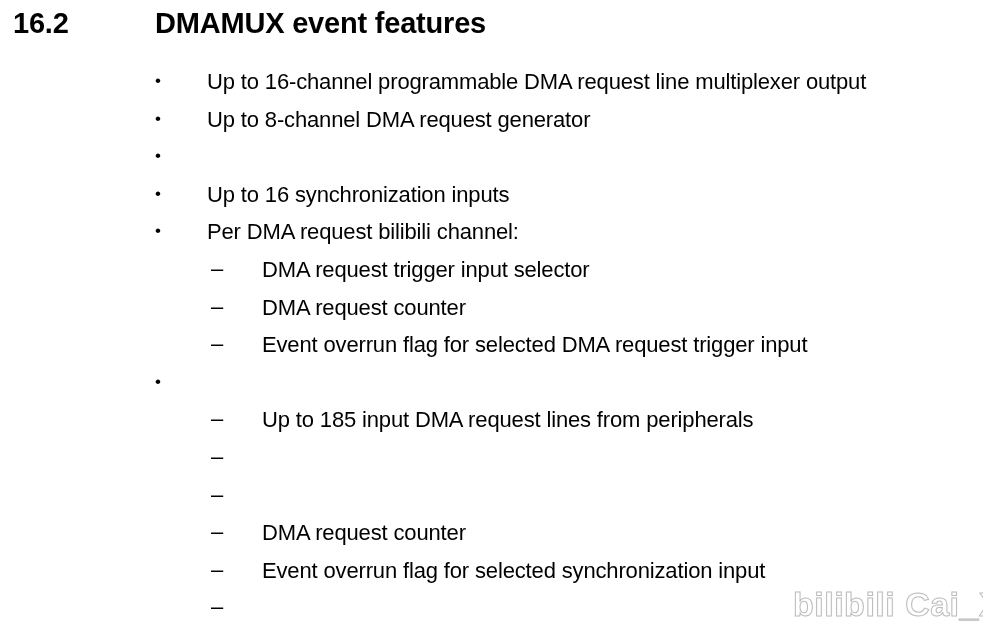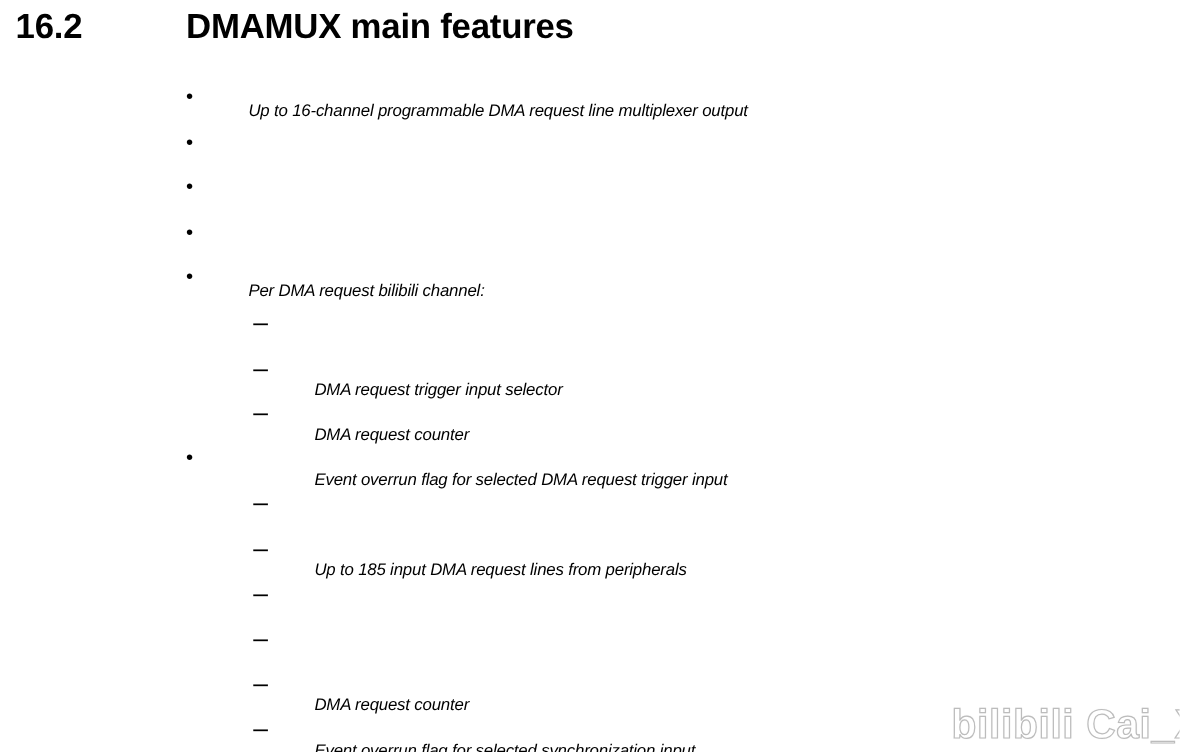--- a/index.html
+++ b/index.html
@@ -63,45 +63,43 @@
   }
   .marker {
     position: absolute;
     top: 0;
     line-height: 37.6px;
     font-size: 22px;
     text-align: left;
   }
   .row-text {
     position: absolute;
-    top: 12px;
+    top: 1px;
     line-height: 37.6px;
-    font-size: 14px;
+    font-size: 22px;
     letter-spacing: -0.15px;
     white-space: nowrap;
-    font-style: italic;
   }
 
   
   .level-1 > .marker {
     left: 155px;
     font-size: 17px;
   }
   .level-1 > .row-text {
     left: 207px;
   }
 
   
   .level-2 > .marker {
     left: 211px;
     font-size: 22px;
   }
   .level-2 > .row-text {
     left: 262px;
-    margin-top: 44px;
   }
 
   
   .watermark {
     position: absolute;
     left: 793px;
     top: 588px;
     font-size: 34px;
     line-height: 32px;
     font-weight: bold;
@@ -113,36 +111,38 @@
     opacity: 0.95;
     pointer-events: none;
     user-select: none;
   }
 </style>
 </head>
 <body>
 
 <div class="heading">
   <span class="heading-number">16.2</span>
-  <span class="heading-title">DMAMUX main features</span>
+  <span class="heading-title">DMAMUX event features</span>
 </div>
 
 <div class="feature-list">
     <div class="list-row level-1">
       <span class="marker">•</span>
       <span class="row-text">Up to 16-channel programmable DMA request line multiplexer output</span>
     </div>
     <div class="list-row level-1">
       <span class="marker">•</span>
+      <span class="row-text">Up to 8-channel DMA request generator</span>
     </div>
     <div class="list-row level-1">
       <span class="marker">•</span>
     </div>
     <div class="list-row level-1">
       <span class="marker">•</span>
+      <span class="row-text">Up to 16 synchronization inputs</span>
     </div>
     <div class="list-row level-1">
       <span class="marker">•</span>
       <span class="row-text">Per DMA request bilibili channel:</span>
     </div>
     <div class="list-row level-2">
       <span class="marker">–</span>
       <span class="row-text">DMA request trigger input selector</span>
     </div>
     <div class="list-row level-2">

